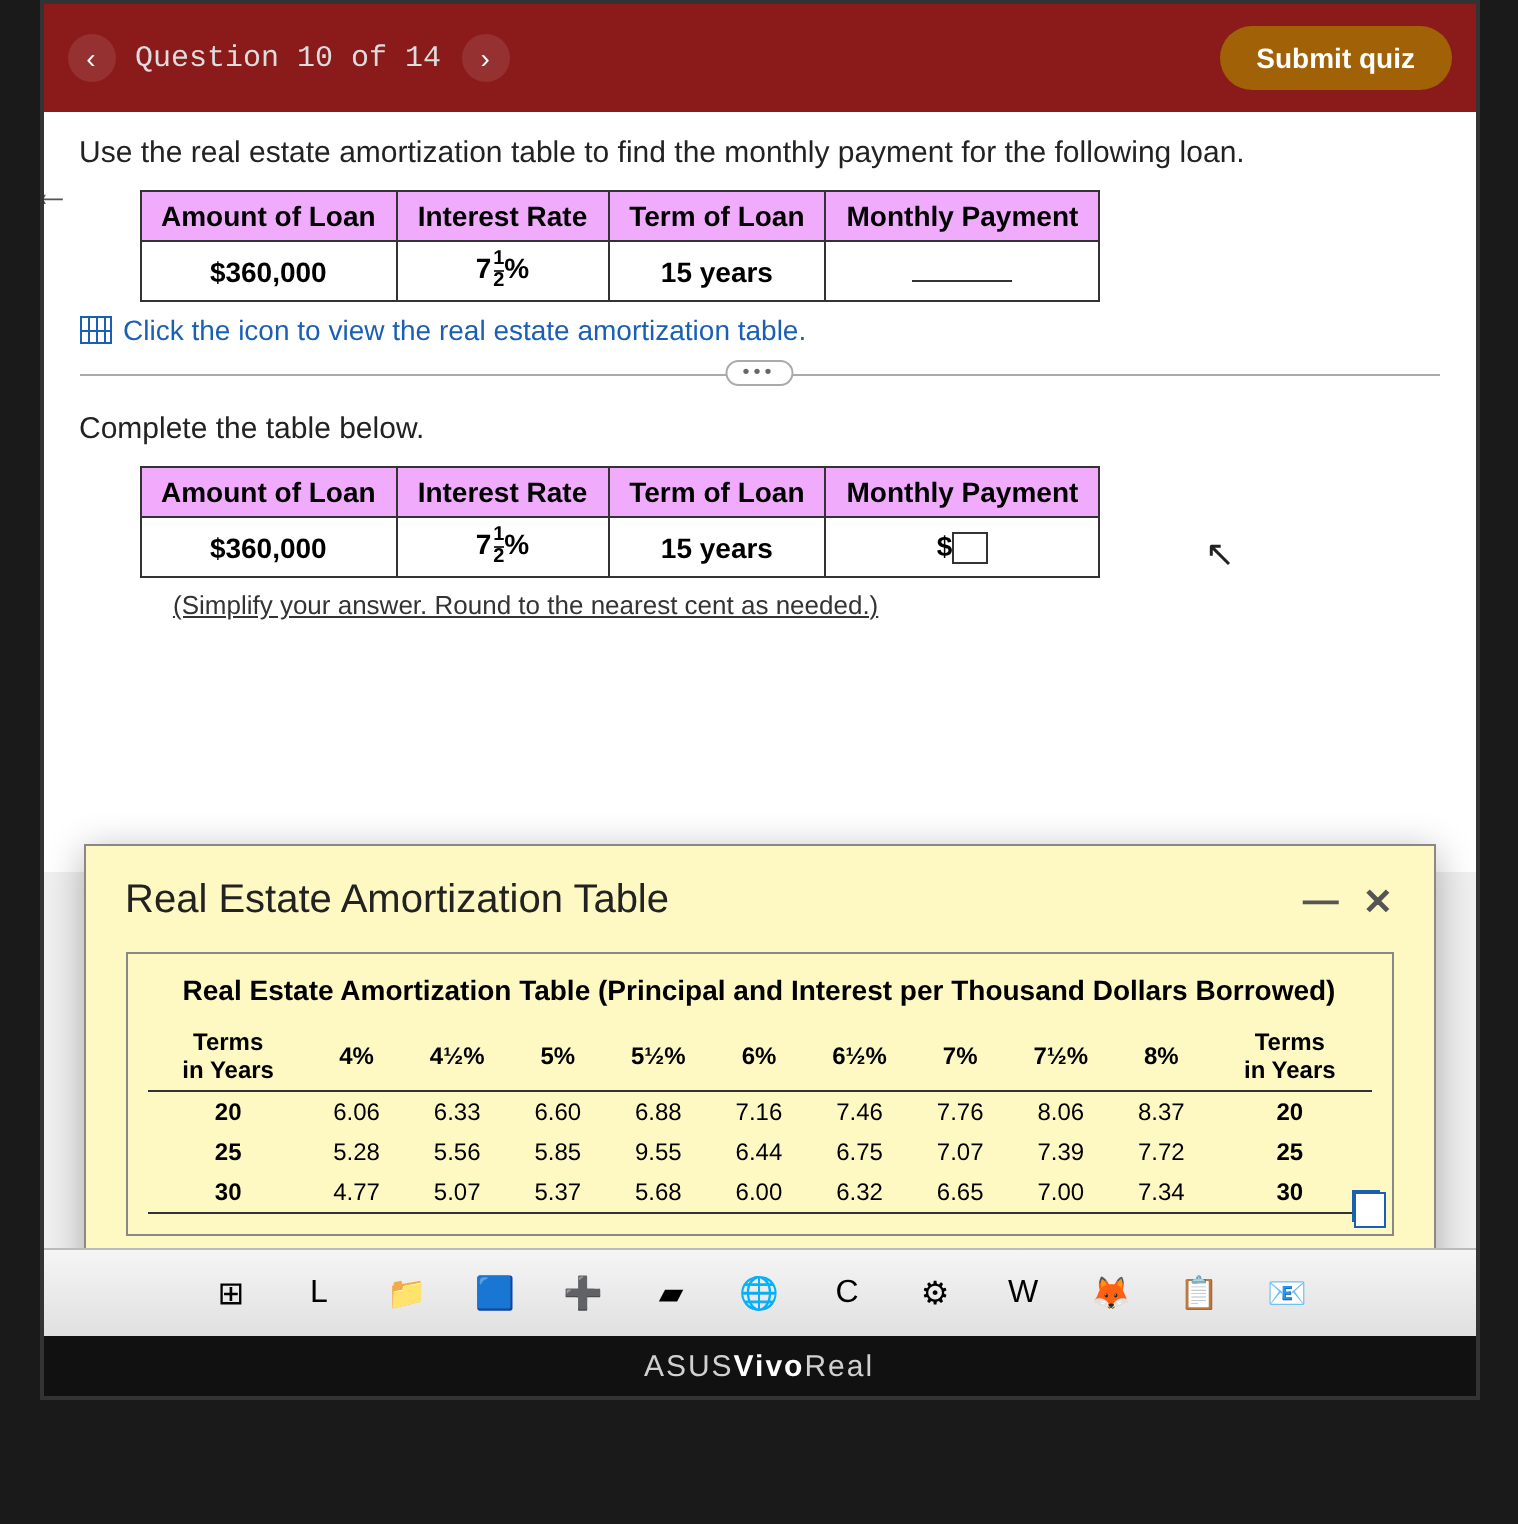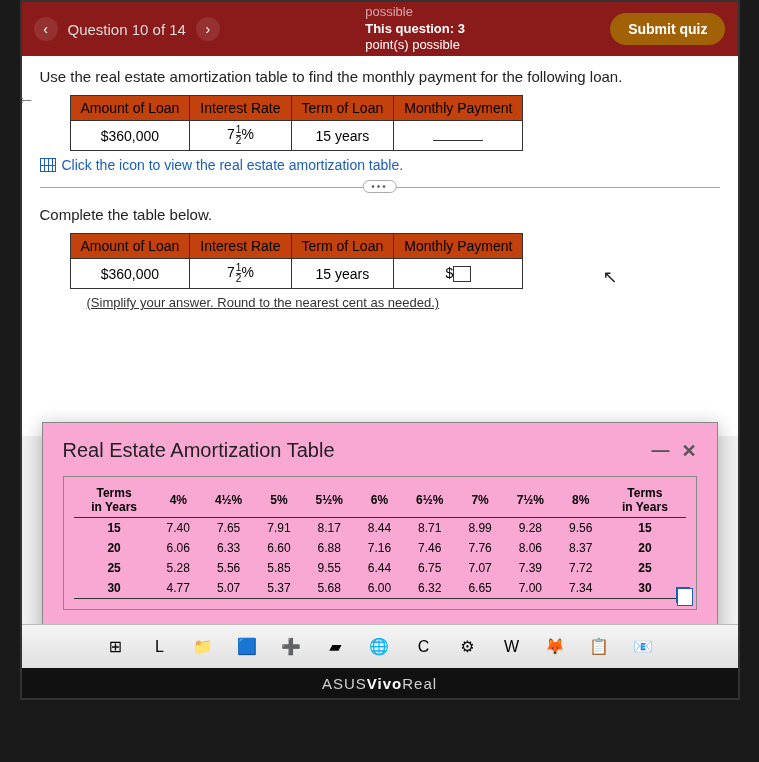--- a/index.html
+++ b/index.html
@@ -1,48 +1,48 @@
 <!DOCTYPE html>
 <html><head>
 <meta charset="utf-8">
 <style>
   * { box-sizing: border-box; margin: 0; padding: 0; }
   body { font-family: Arial, sans-serif; background: #1a1a1a; width: 759px; height: 762px; overflow: hidden; position: relative; }
   .screen { background: #f0f0f0; width: 720px; height: 700px; margin: 0 auto; position: relative; border: 2px solid #333; }
   .header { background: #8b1a1a; color: white; height: 54px; display: flex; align-items: center; padding: 0 12px; justify-content: space-between; }
   .header-left { display: flex; align-items: center; gap: 10px; }
   .nav-btn { width: 24px; height: 24px; border-radius: 50%; background: rgba(255,255,255,0.1); display: flex; align-items: center; justify-content: center; color: white; font-size: 14px; cursor: pointer; }
-  .qnum { font-size: 15px; color: #ddd; }
+  .qnum { font-size: 15px; color: #ddd; font-family: Liberation Mono, monospace; }
   .header-mid { font-size: 13px; line-height: 1.3; }
   .submit-btn { background: #a16207; color: white; border-radius: 20px; padding: 8px 18px; font-size: 14px; font-weight: bold; cursor: pointer; }
   .body-area { background: #fff; padding: 12px 18px; position: relative; height: 380px; overflow: hidden; }
   .back-arrow { position: absolute; left: -6px; top: 30px; font-size: 20px; color: #555; }
   .instr { font-size: 15px; color: #222; margin-bottom: 10px; }
   table.loan { border-collapse: collapse; margin-left: 30px; margin-bottom: 6px; }
-  table.loan th, table.loan td { border: 1px solid #333; padding: 4px 10px; font-size: 14px; text-align: center; }
-  table.loan th { font-weight: normal; background: #c2410c; }
+  table.loan th, table.loan td { border: 1px solid #333; padding: 4px 10px; font-size: 14px; text-align: center; font-weight: bold; }
+  table.loan th { font-weight: bold; background: #f0abfc; }
   .frac { display: inline-block; vertical-align: middle; line-height: 1; }
   .frac .whole { font-size: 14px; }
   .frac .nd { display: inline-block; vertical-align: middle; font-size: 10px; line-height: 1; margin-left: 1px; }
   .frac .nd .n { border-bottom: 1px solid #333; display: block; }
   .click-link { color: #1a5fb4; font-size: 14px; display: flex; align-items: center; gap: 6px; }
   .tbl-icon { display: inline-block; width: 16px; height: 14px; border: 1px solid #1a5fb4; position: relative; }
   .tbl-icon::before, .tbl-icon::after { content:''; position:absolute; background:#1a5fb4; }
   .tbl-icon::before { width:100%; height:1px; top:50%; left:0; }
   .tbl-icon::after { width:1px; height:100%; left:50%; top:0; box-shadow: -4px 0 0 #1a5fb4, 4px 0 0 #1a5fb4; }
   .hr { border: none; border-top: 1px solid #aaa; margin: 14px 0; position: relative; }
   .hr-dots { position: absolute; left: 50%; top: -8px; transform: translateX(-50%); background: #fff; border: 1px solid #aaa; border-radius: 10px; padding: 0 8px; font-size: 10px; color: #666; letter-spacing: 2px; }
   .section-title { font-size: 15px; color: #222; margin: 18px 0 10px; }
   .cursor { position: absolute; right: 120px; top: 210px; font-size: 18px; color: #222; }
   .blank-line { display: inline-block; width: 50px; border-bottom: 1px solid #333; }
   .ans-box { display: inline-block; width: 18px; height: 16px; border: 1px solid #333; vertical-align: middle; }
   .simplify { font-size: 13px; color: #333; margin-left: 30px; }
   .simplify u { text-decoration: underline; margin-left: 17px; }
   
-  .modal { position: absolute; left: 20px; right: 20px; top: 420px; background: #f9a8d4; border: 1px solid #888; box-shadow: 0 4px 18px rgba(0,0,0,.3); padding: 16px 20px 22px; }
+  .modal { position: absolute; left: 20px; right: 20px; top: 420px; background: #fef9c3; border: 1px solid #888; box-shadow: 0 4px 18px rgba(0,0,0,.3); padding: 16px 20px 22px; }
   .modal-head { display: flex; justify-content: space-between; align-items: center; margin-bottom: 14px; }
   .modal-title { font-size: 20px; color: #222; }
   .modal-ctrls { display: flex; gap: 12px; font-size: 18px; color: #555; }
   .modal-ctrls span { cursor: pointer; font-weight: bold; }
   .amort-wrap { border: 1px solid #888; padding: 6px 10px 10px; }
   .amort-caption { text-align: center; font-size: 14px; font-weight: bold; padding: 4px 0 8px; }
   table.amort { width: 100%; border-collapse: collapse; font-size: 12px; }
   table.amort th, table.amort td { padding: 3px 4px; text-align: center; }
   table.amort thead th { border-bottom: 1px solid #333; font-weight: bold; }
   table.amort tbody tr:last-child td { border-bottom: 1px solid #333; }
@@ -58,25 +58,20 @@
 </head>
 <body>
 
 <div class="screen">
   <div class="header">
     <div class="header-left">
       <div class="nav-btn">‹</div>
       <div class="qnum">Question 10 of 14</div>
       <div class="nav-btn">›</div>
     </div>
-    <div class="header-mid">
-      <div style="opacity:.6">possible</div>
-      <div><b>This question: 3</b></div>
-      <div>point(s) possible</div>
-    </div>
     <div class="submit-btn">Submit quiz</div>
   </div>
 
   <div class="body-area">
     <div class="back-arrow">←</div>
     <div class="instr">Use the real estate amortization table to find the monthly payment for the following loan.</div>
 
     <table class="loan">
       <tbody>
           <tr>
@@ -132,50 +127,38 @@
 
   <div class="modal">
     <div class="modal-head">
       <div class="modal-title">Real Estate Amortization Table</div>
       <div class="modal-ctrls">
         <span>—</span>
         <span>✕</span>
       </div>
     </div>
     <div class="amort-wrap" style="position:relative">
+      <div class="amort-caption">Real Estate Amortization Table (Principal and Interest per Thousand Dollars Borrowed)</div>
       <table class="amort">
         <thead>
           <tr>
             <th class="terms-col"><span>Terms</span><br><span>in Years</span></th>
             <th>4%</th>
             <th>4½%</th>
             <th>5%</th>
             <th>5½%</th>
             <th>6%</th>
             <th>6½%</th>
             <th>7%</th>
             <th>7½%</th>
             <th>8%</th>
             <th class="terms-col"><span>Terms</span><br><span>in Years</span></th>
           </tr>
         </thead>
         <tbody id="amort-body">
-            <tr>
-              <td class="terms-col">15</td>
-              <td>7.40</td>
-              <td>7.65</td>
-              <td>7.91</td>
-              <td>8.17</td>
-              <td>8.44</td>
-              <td>8.71</td>
-              <td>8.99</td>
-              <td>9.28</td>
-              <td>9.56</td>
-              <td class="terms-col">15</td>
-            </tr>
             <tr>
               <td class="terms-col">20</td>
               <td>6.06</td>
               <td>6.33</td>
               <td>6.60</td>
               <td>6.88</td>
               <td>7.16</td>
               <td>7.46</td>
               <td>7.76</td>
               <td>8.06</td>

